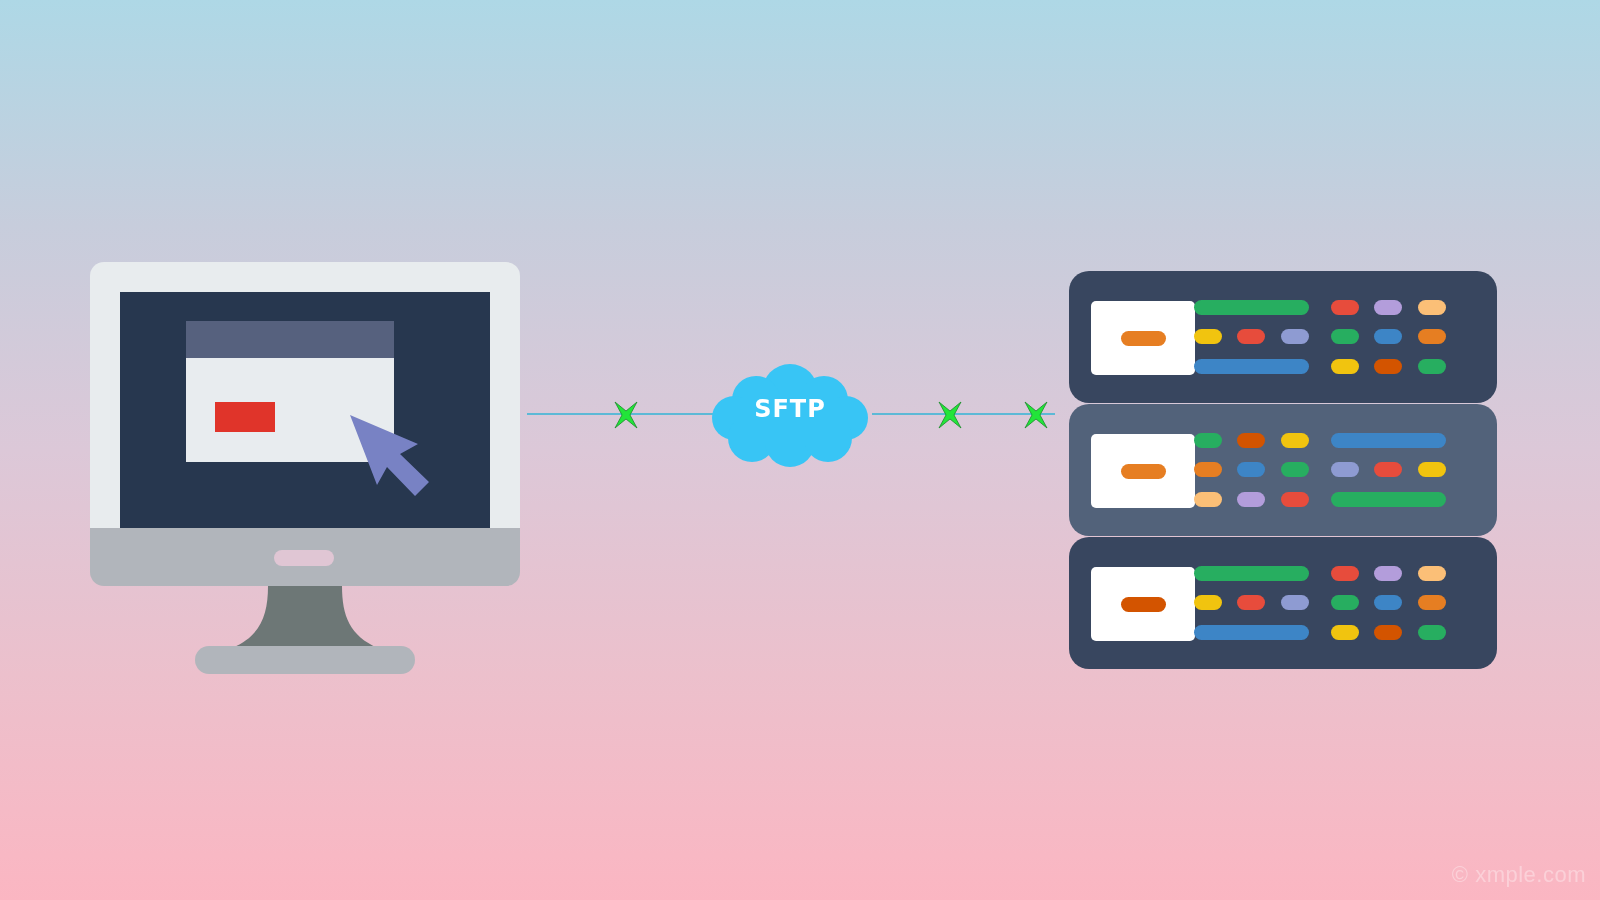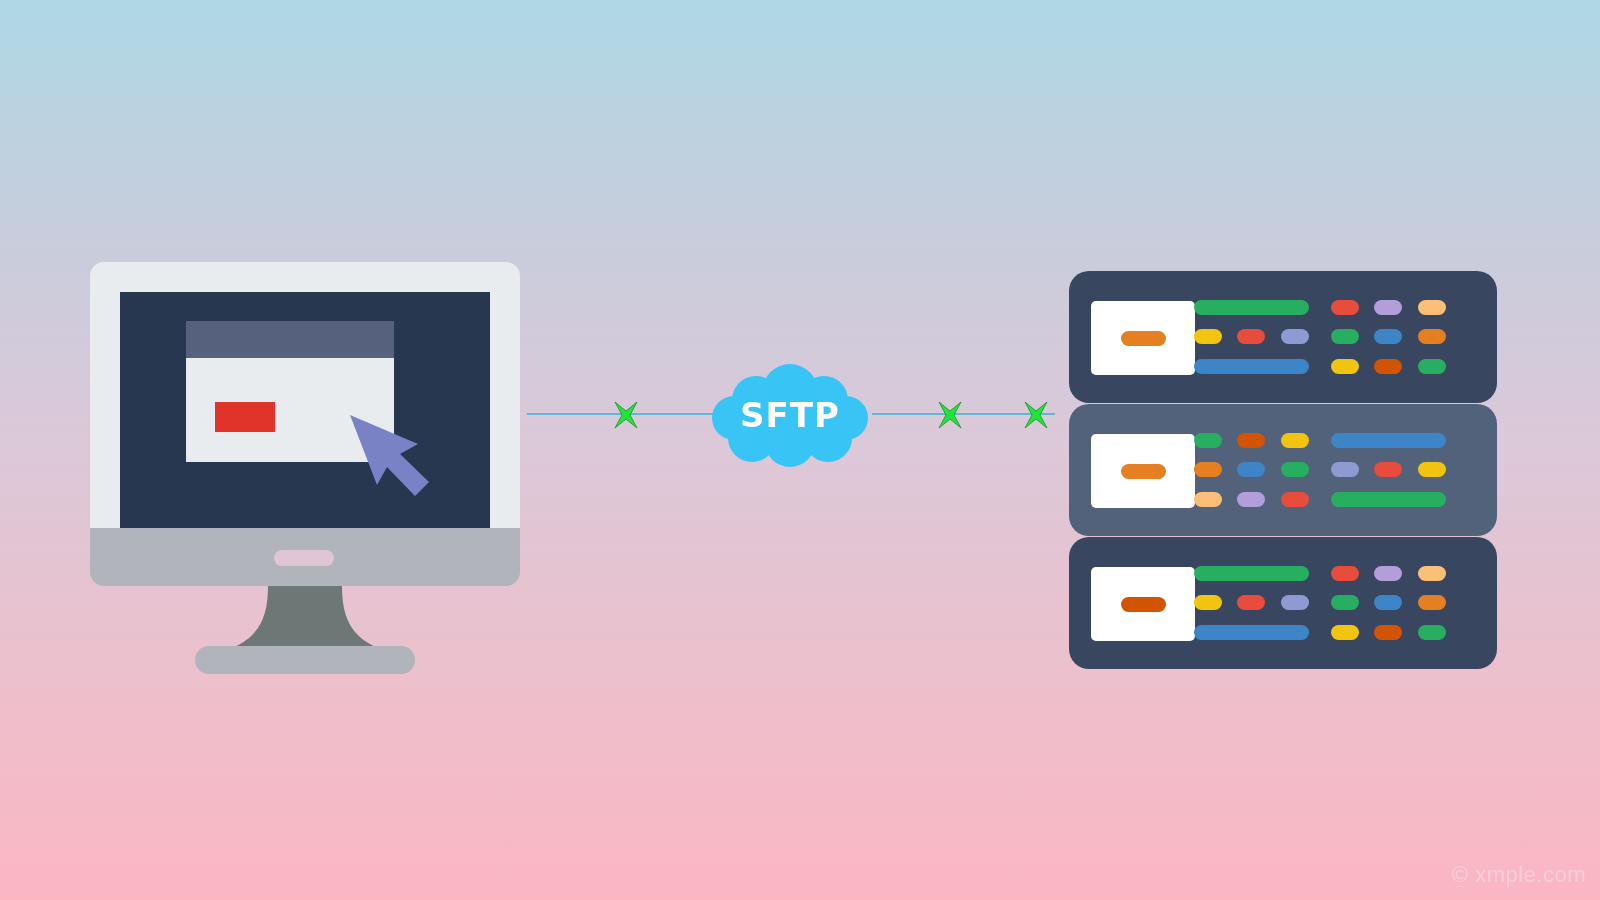--- a/index.html
+++ b/index.html
@@ -22,21 +22,21 @@
     .stand-base { left: 195px; top: 646px; width: 220px; height: 28px; background: #b1b5bb; border-radius: 14px; }
     .cursor { left: 345px; top: 412px; width: 90px; height: 90px; }
 
     
     .line { height: 2px; background: #5cb9d6; top: 413px; }
     .star { width: 30px; height: 30px; top: 400px; }
 
     .cloud { left: 708px; top: 362px; width: 164px; height: 106px; }
     .cloud-label {
       left: 708px; top: 395px; width: 164px; text-align: center;
-      color: #ffffff; font-weight: bold; font-size: 34px; letter-spacing: 1px;
+      color: #ffffff; font-weight: bold; font-size: 24px; letter-spacing: 1px;
       font-family: "DejaVu Sans", sans-serif;
     }
 
     
     .unit { left: 1069px; width: 428px; height: 132px; border-radius: 20px; }
     .unit.dark { background: #38465f; }
     .unit.light { background: #52627a; }
     .drive { position: absolute; left: 22px; top: 30px; width: 104px; height: 74px; background: #ffffff; border-radius: 5px; }
     .drive-led { position: absolute; left: 30px; top: 30px; width: 45px; height: 15px; border-radius: 8px; }
     .pill { position: absolute; height: 15px; border-radius: 8px; }

